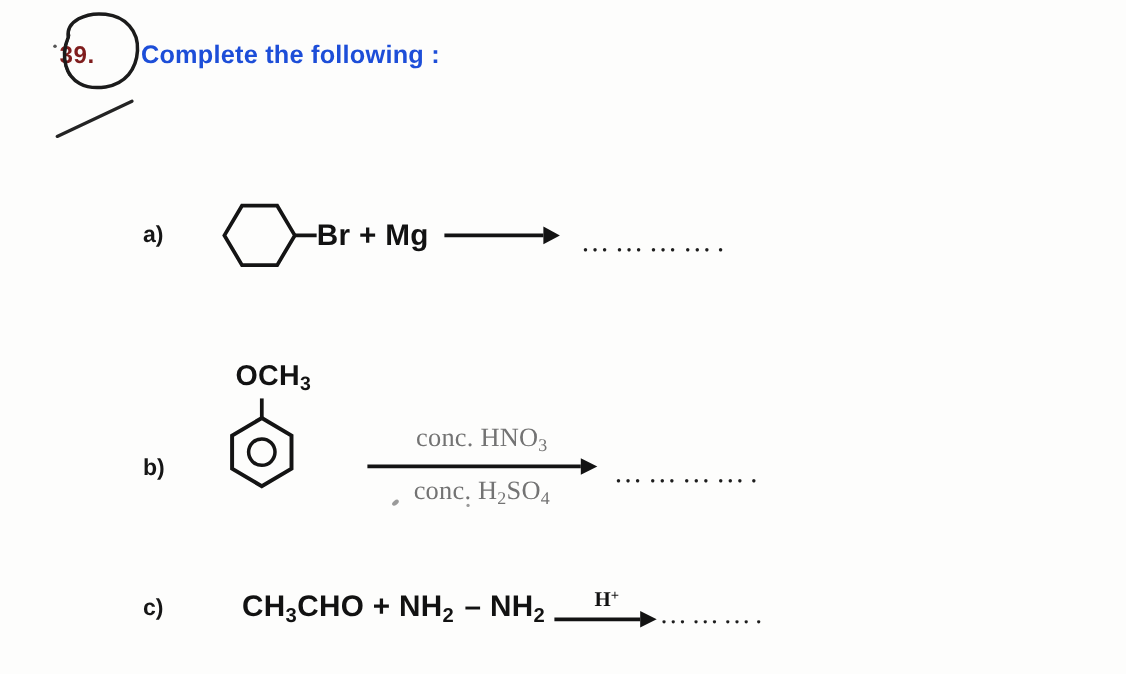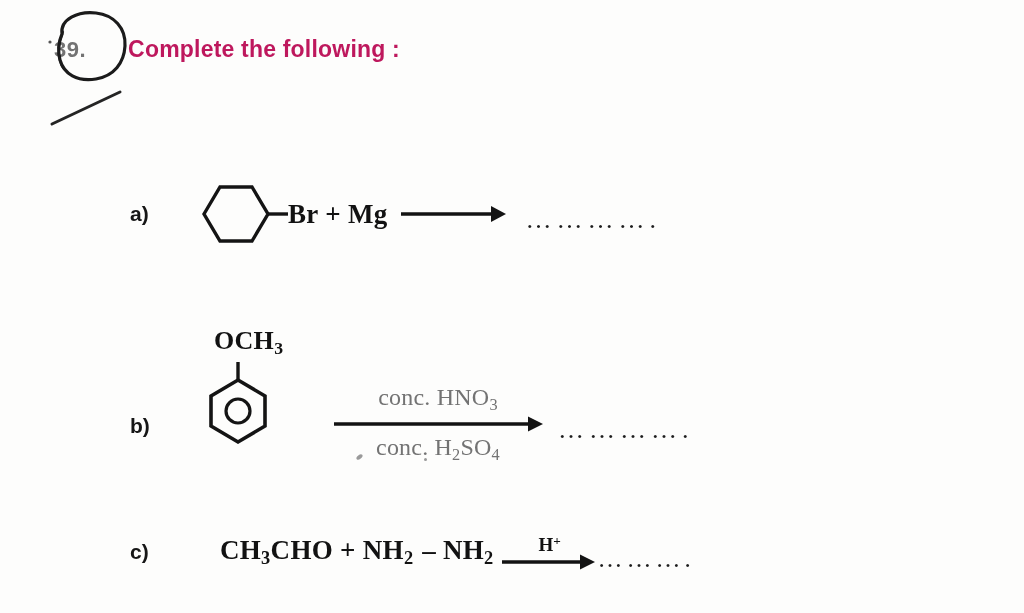--- a/index.html
+++ b/index.html
@@ -29,31 +29,31 @@
     top: 36px;
     display: flex;
     align-items: baseline;
     white-space: nowrap;
   }
   .q-number {
     font-family: "Liberation Sans", sans-serif;
     font-weight: bold;
     font-size: 22px;
     letter-spacing: 0.5px;
-    color: #737373;
+    color: #7f1d1d;
     padding-left: 16px;
     padding-right: 42px;
     text-align: right;
   }
   .q-title {
     font-family: "Liberation Sans", sans-serif;
     font-weight: bold;
     font-size: 23px;
     letter-spacing: 0.2px;
-    color: #be185d;
+    color: #1d4ed8;
   }
 
   
   .pen-circle {
     position: absolute;
     left: 44px;
     top: 8px;
     width: 88px;
     height: 76px;
     pointer-events: none;
@@ -85,21 +85,21 @@
   .row-label {
     font-family: "Liberation Sans", sans-serif;
     font-weight: bold;
     font-size: 21px;
     color: #161616;
     width: 66px;
     flex: none;
   }
 
   .chem {
-    font-family: Liberation Serif, serif;
+    font-family: Liberation Sans, sans-serif;
     font-size: 27px;
     font-weight: bold;
     color: #121212;
     letter-spacing: 0.3px;
   }
   .chem sub {
     font-size: 0.68em;
     vertical-align: -0.28em;
     font-weight: bold;
   }

